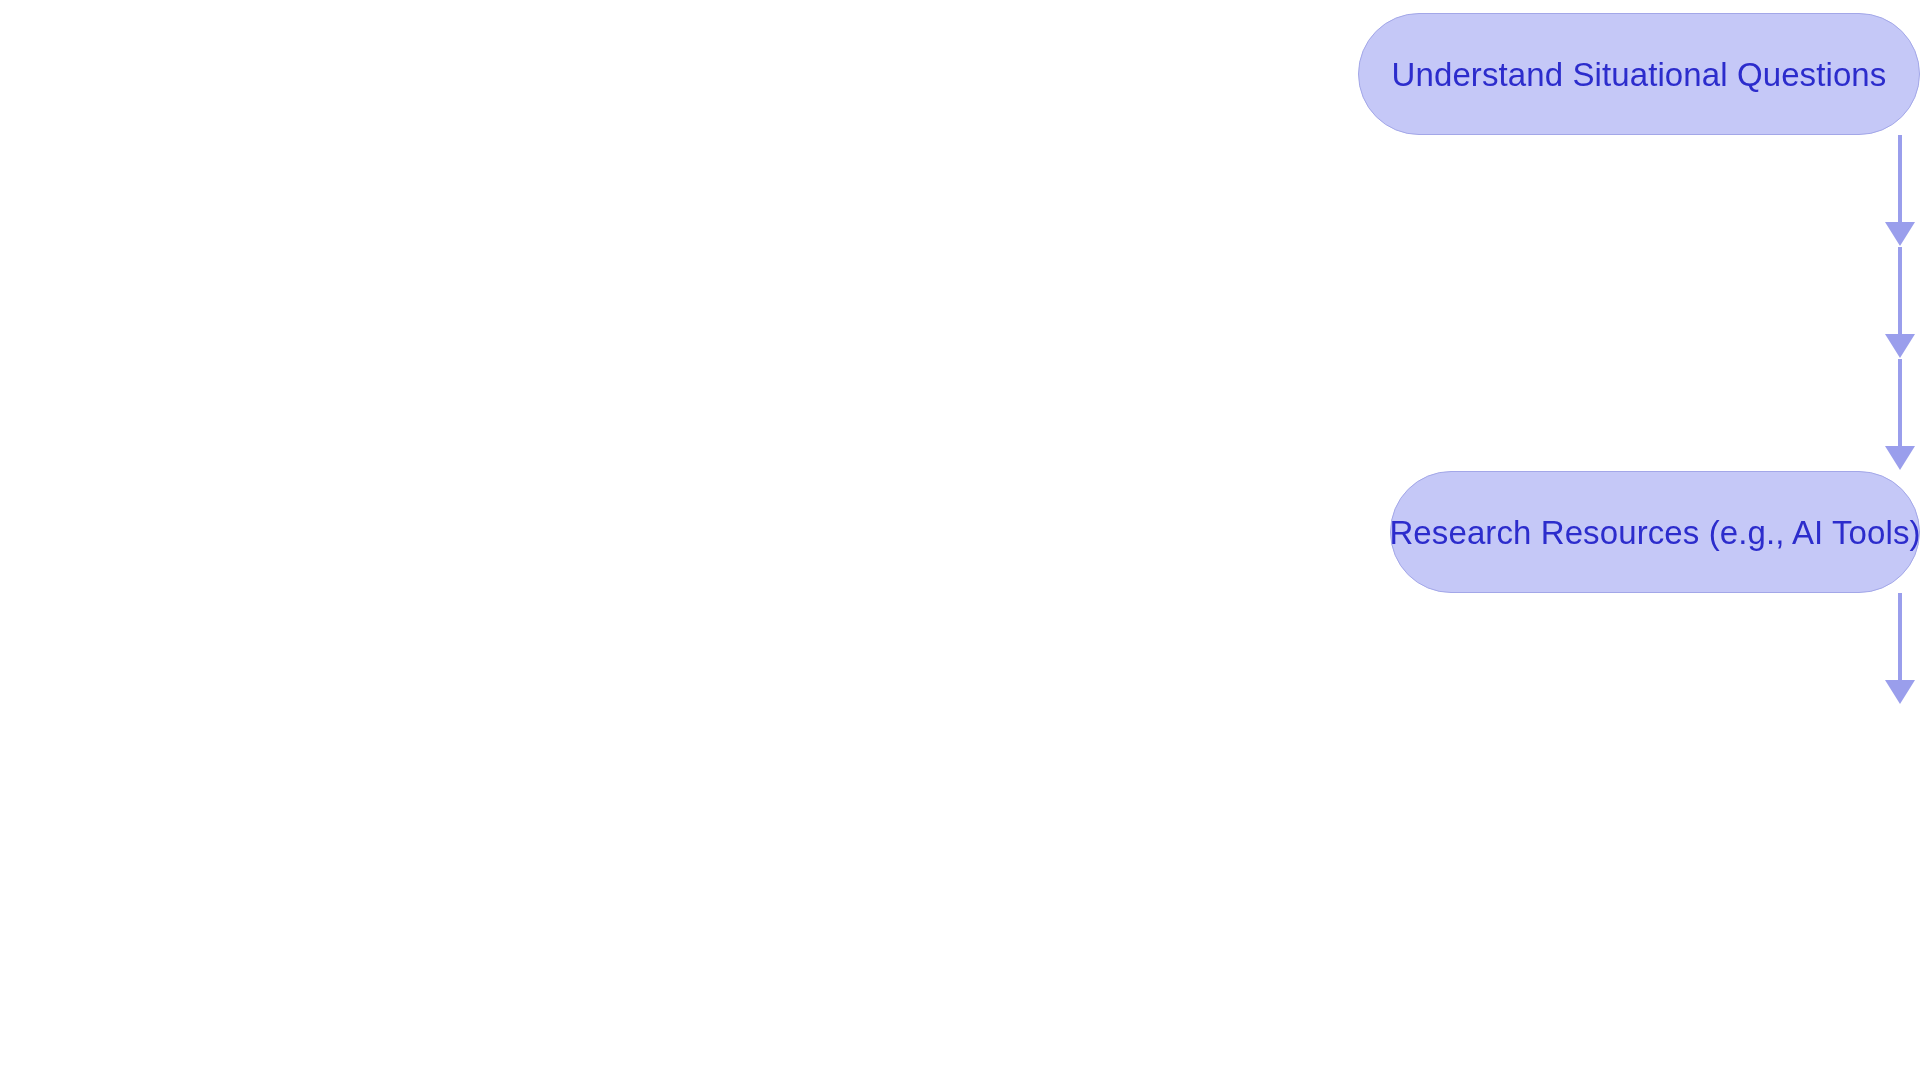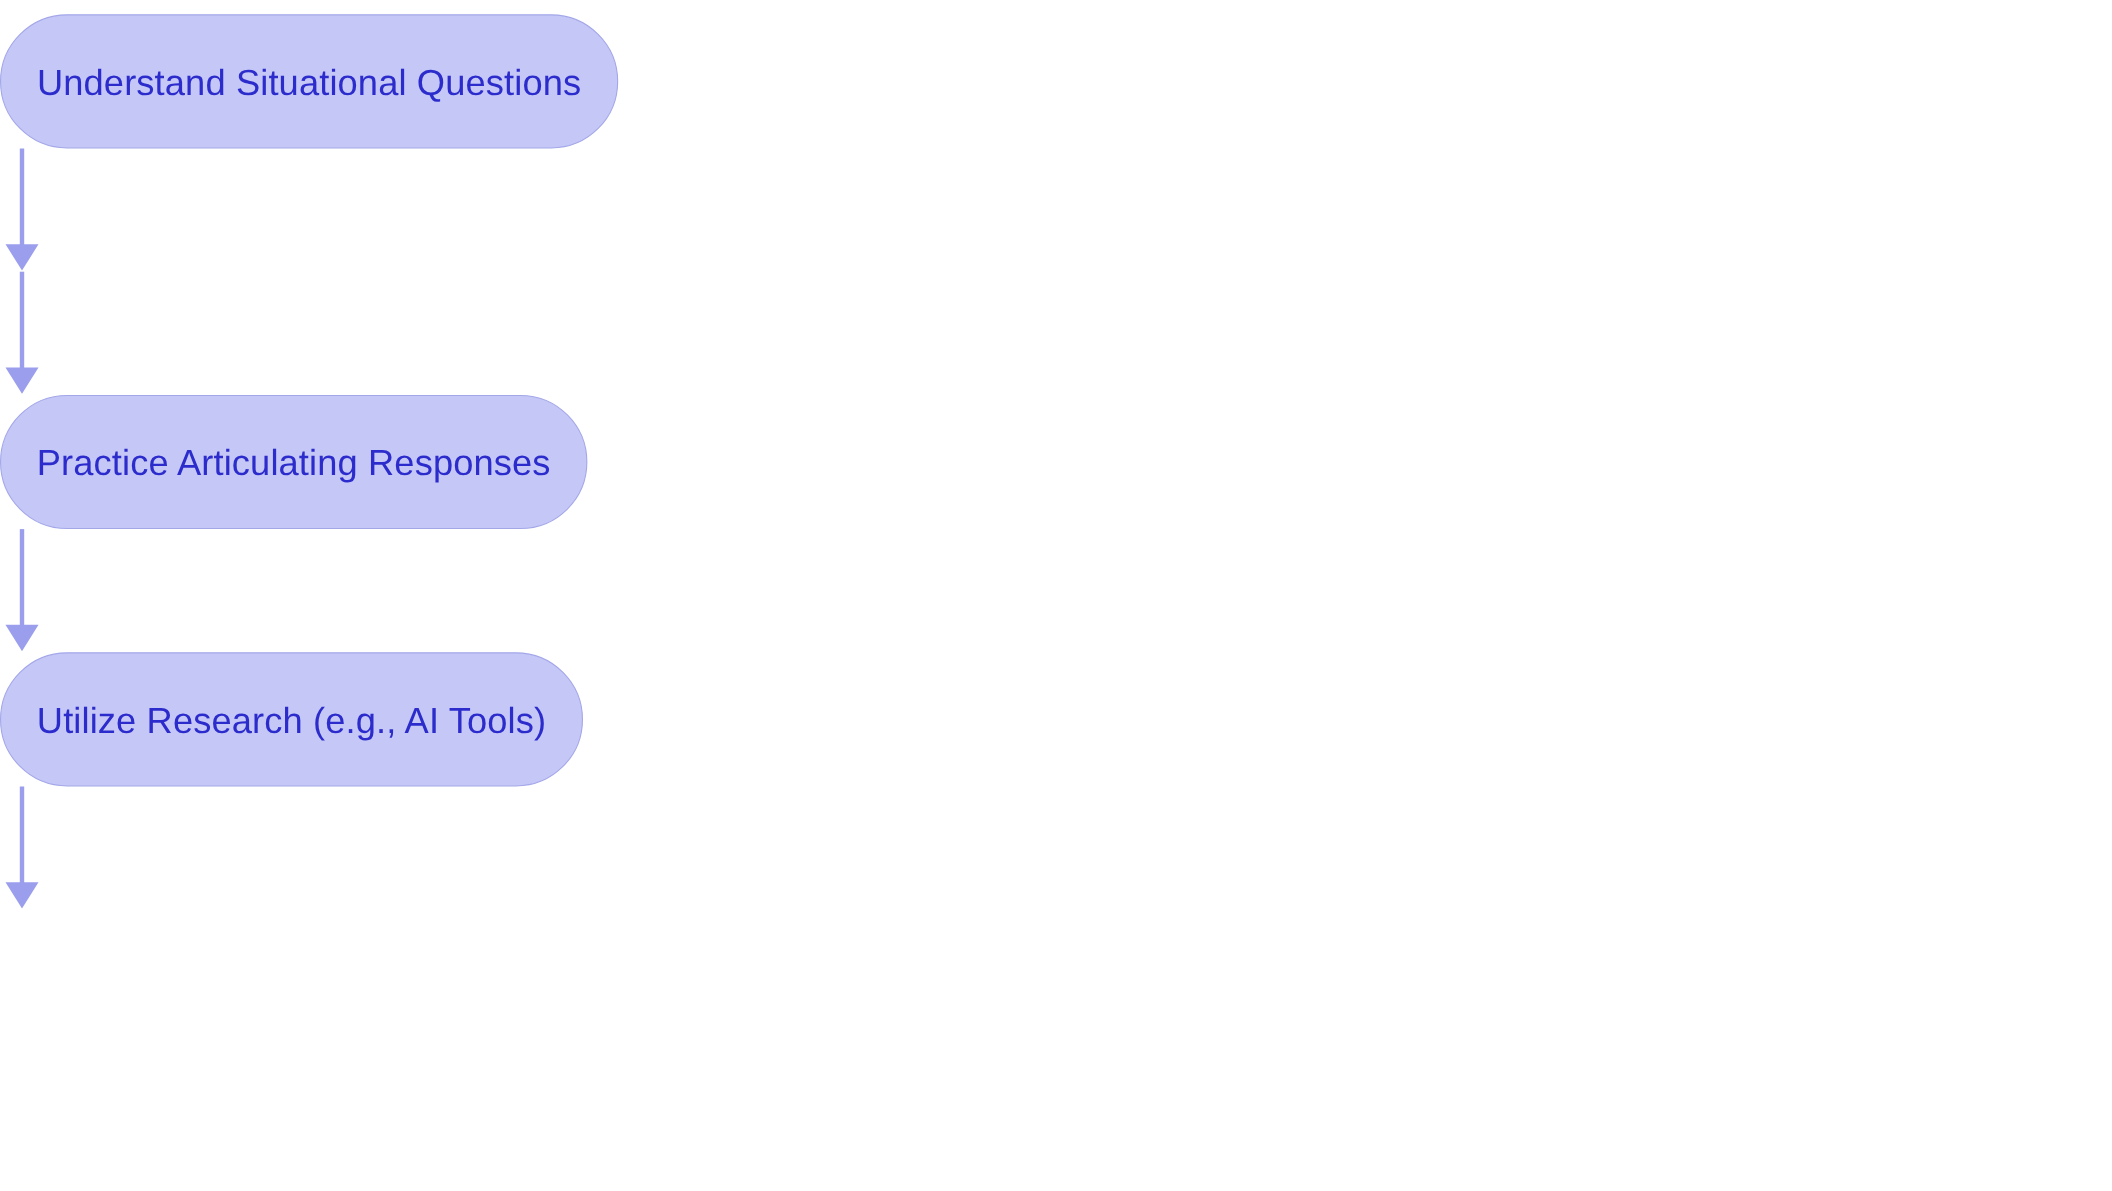--- a/index.html
+++ b/index.html
@@ -22,21 +22,21 @@
   }
 
   .flow-column {
     position: absolute;
     left: 0;
     top: 0;
     width: 1920px;
     height: 1083px;
     display: flex;
     flex-direction: column;
-    align-items: flex-start;
+    align-items: flex-end;
     justify-content: flex-start;
     padding-top: 13px;
     box-sizing: border-box;
   }
 
   .node {
     background: #c5c8f7;
     border: 1.6px solid #a3a7e8;
     border-radius: 62px;
     color: #2c2ccc;
@@ -94,31 +94,28 @@
       <div class="line"></div>
       <div class="head"></div>
     </div>
 
 
     <div class="connector">
       <div class="line"></div>
       <div class="head"></div>
     </div>
 
-    <div class="node node-2">
-      <span>Practice Articulating Responses</span>
-    </div>
 
     <div class="connector">
       <div class="line"></div>
       <div class="head"></div>
     </div>
 
     <div class="node node-3">
-      <span>Utilize Research (e.g., AI Tools)</span>
+      <span>Research Resources (e.g., AI Tools)</span>
     </div>
 
     <div class="connector">
       <div class="line"></div>
       <div class="head"></div>
     </div>
 
 
   </div>
 </div>

